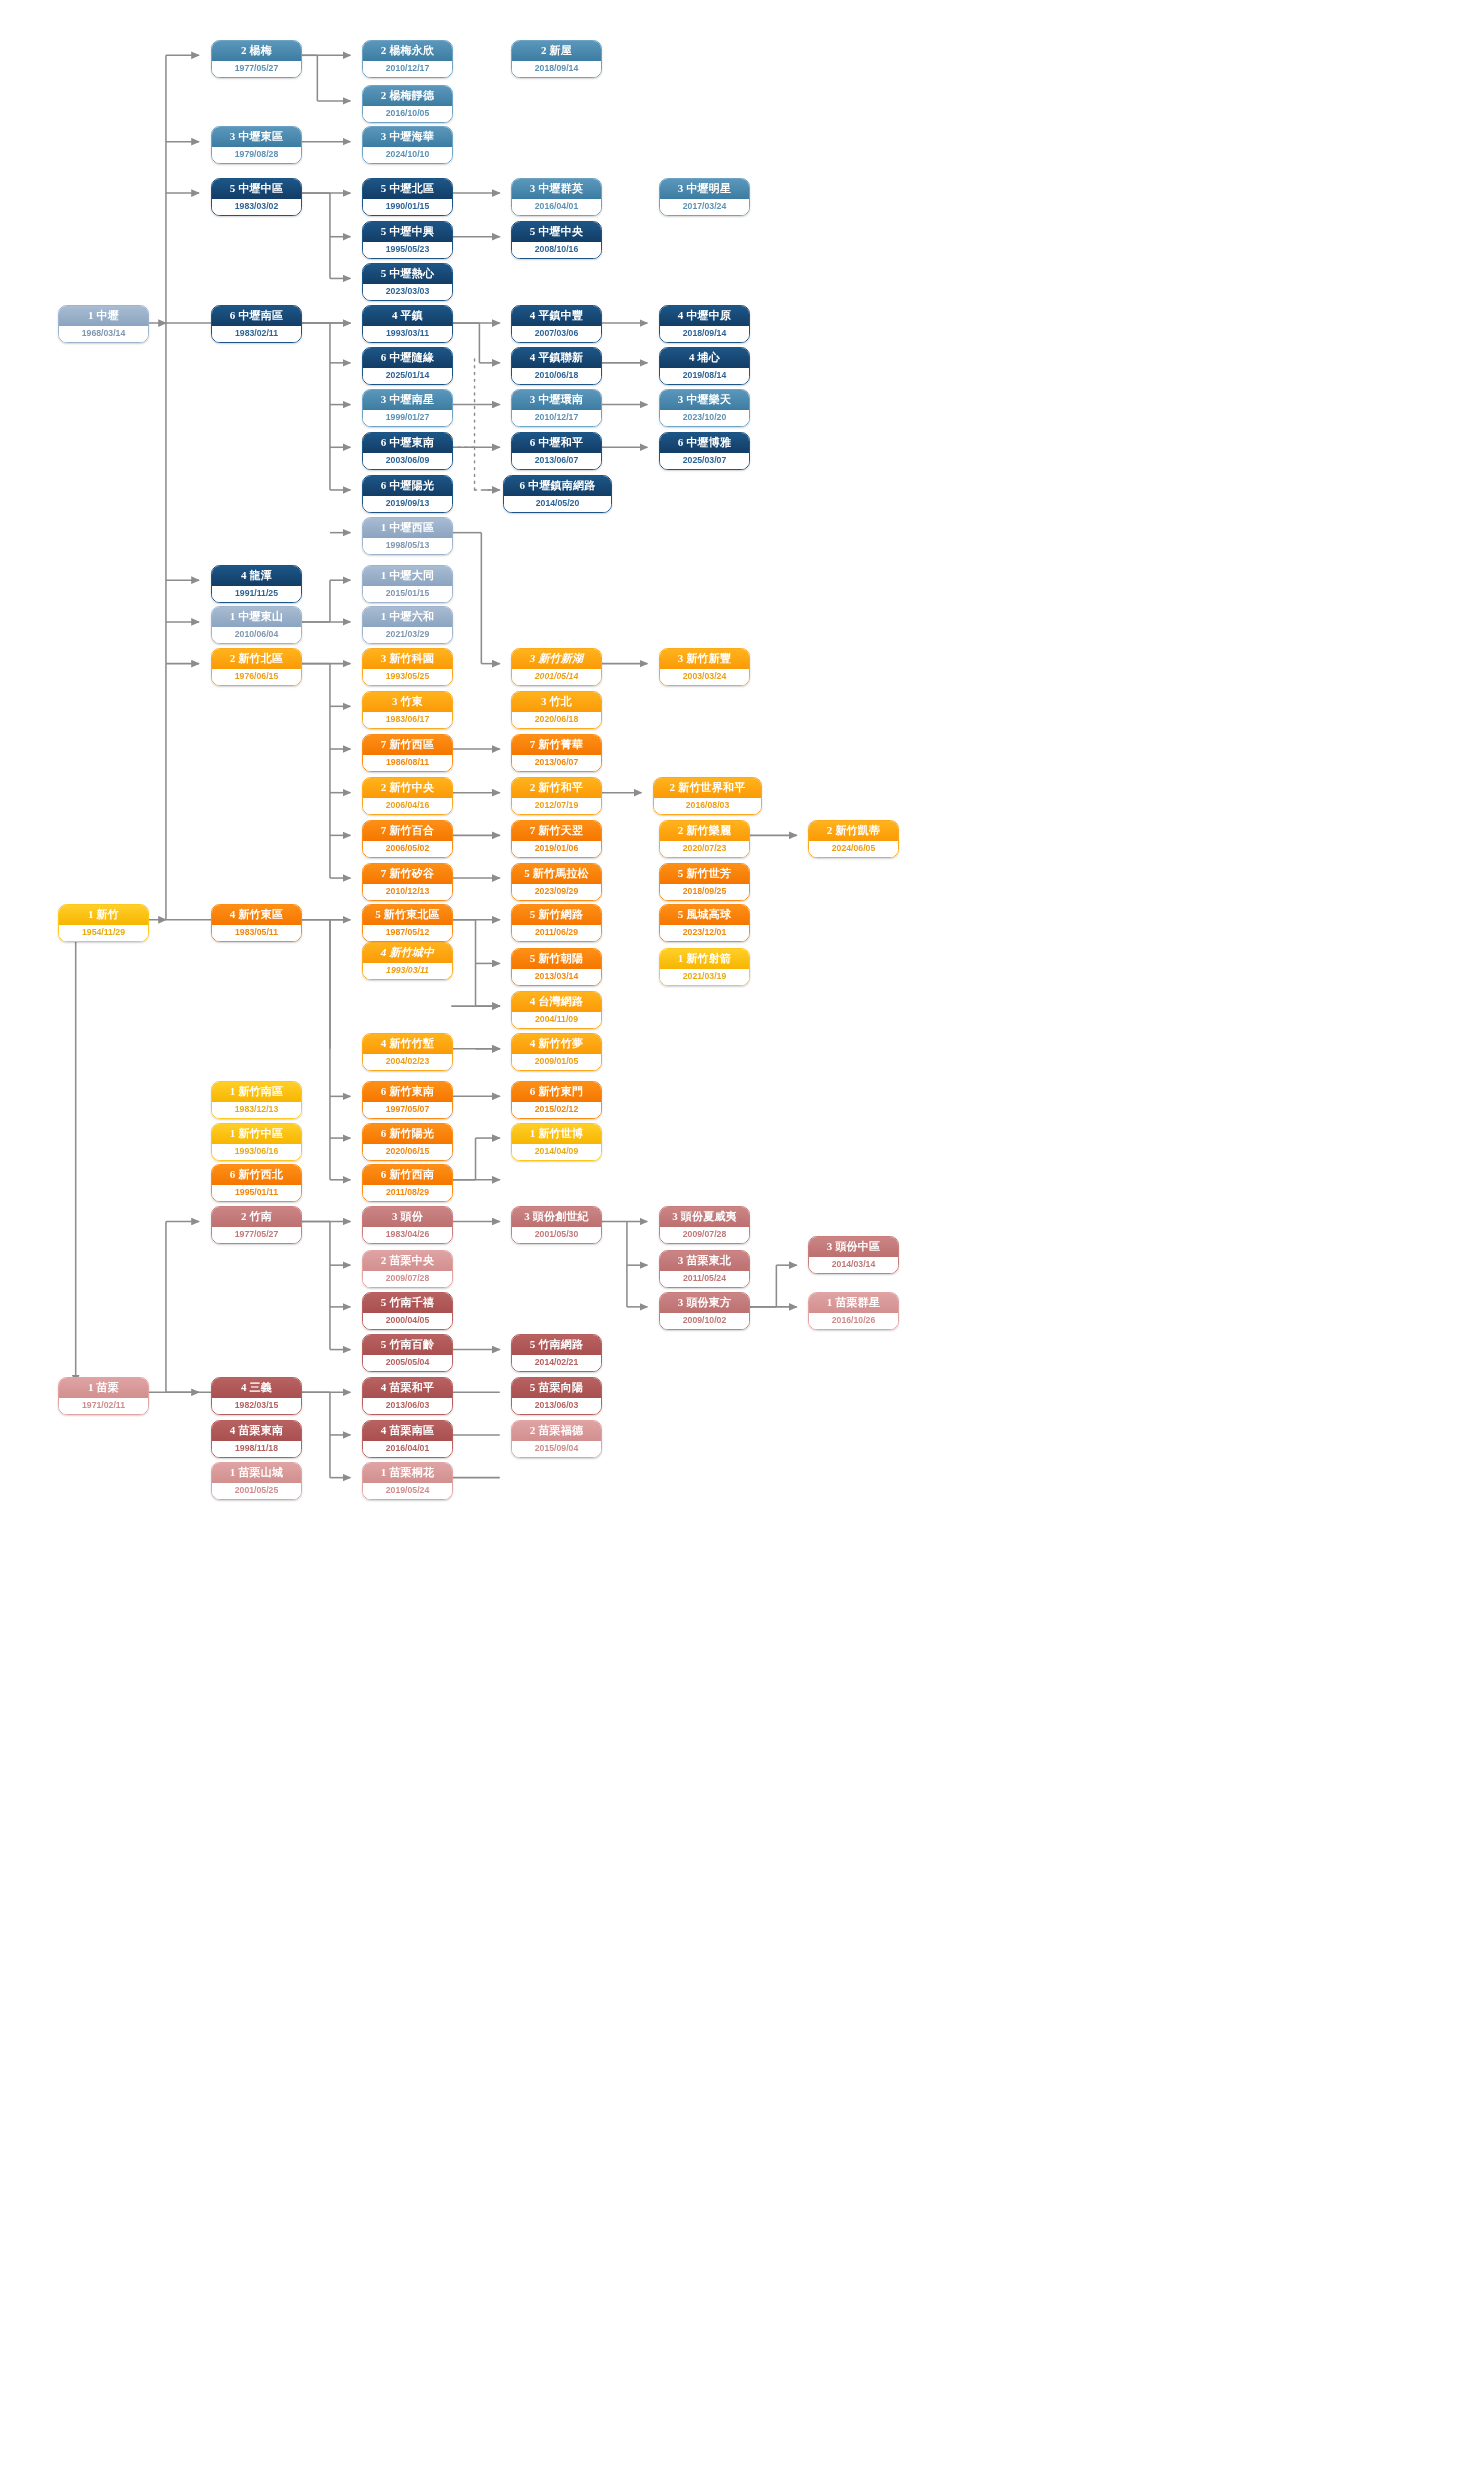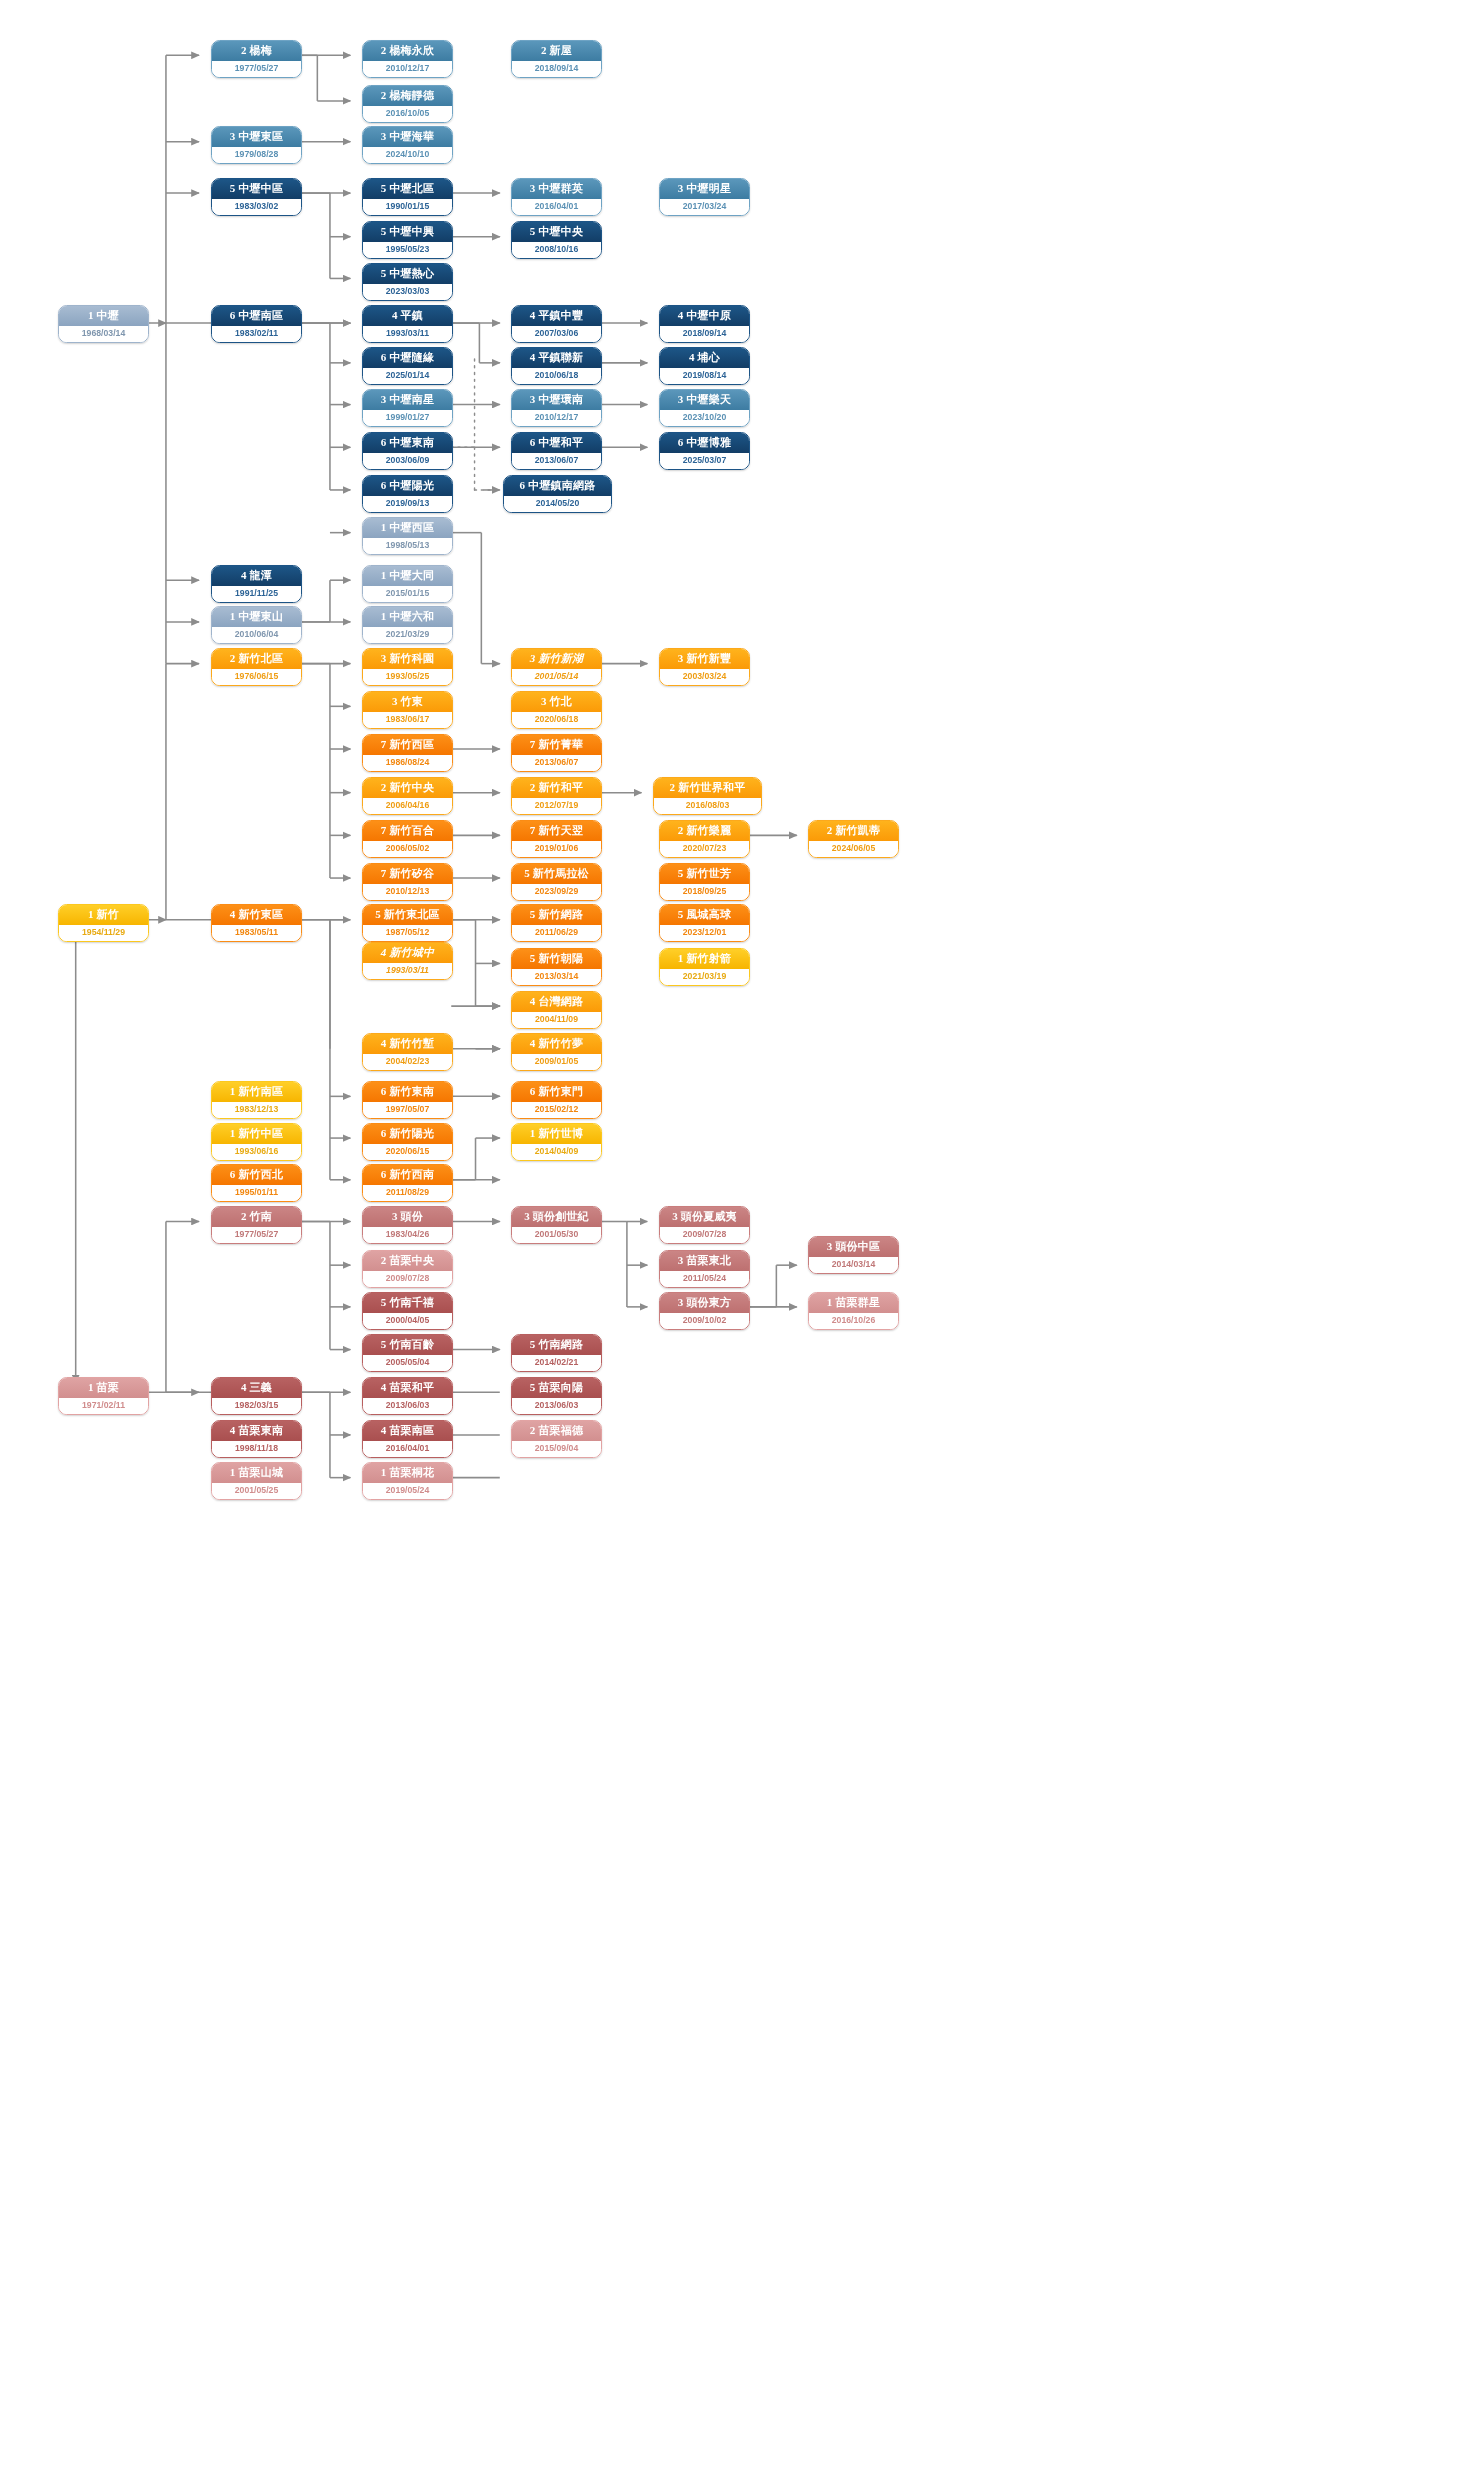--- a/index.html
+++ b/index.html
@@ -343,21 +343,21 @@
       <span class="dt">2010/06/04</span>
     </div>
     <div class="node n-b1" style="left: 362px; top: 606px;">
       <span class="nm bg-b1">1 中壢六和</span>
       <span class="dt">2021/03/29</span>
     </div>
     <div class="node n-o2" style="left: 211px; top: 648px;">
       <span class="nm bg-o2">2 新竹北區</span>
       <span class="dt">1976/06/15</span>
     </div>
-    <div class="node n-o2" style="left: 362px; top: 648px; border-radius: 8px;">
+    <div class="node n-o2" style="left: 362px; top: 648px;">
       <span class="nm bg-o2">3 新竹科園</span>
       <span class="dt">1993/05/25</span>
     </div>
     <div class="node n-o2" style="left: 511px; top: 648px; font-style: italic;">
       <span class="nm bg-o2">3 新竹新湖</span>
       <span class="dt">2001/05/14</span>
     </div>
     <div class="node n-o2" style="left: 659px; top: 648px;">
       <span class="nm bg-o2">3 新竹新豐</span>
       <span class="dt">2003/03/24</span>
@@ -365,21 +365,21 @@
     <div class="node n-o2" style="left: 362px; top: 691px;">
       <span class="nm bg-o2">3 竹東</span>
       <span class="dt">1983/06/17</span>
     </div>
     <div class="node n-o2" style="left: 511px; top: 691px;">
       <span class="nm bg-o2">3 竹北</span>
       <span class="dt">2020/06/18</span>
     </div>
     <div class="node n-o3" style="left: 362px; top: 734px;">
       <span class="nm bg-o3">7 新竹西區</span>
-      <span class="dt">1986/08/24</span>
+      <span class="dt">1986/08/11</span>
     </div>
     <div class="node n-o3" style="left: 511px; top: 734px;">
       <span class="nm bg-o3">7 新竹菁華</span>
       <span class="dt">2013/06/07</span>
     </div>
     <div class="node n-o2" style="left: 362px; top: 777px;">
       <span class="nm bg-o2">2 新竹中央</span>
       <span class="dt">2006/04/16</span>
     </div>
     <div class="node n-o2" style="left: 511px; top: 777px;">

